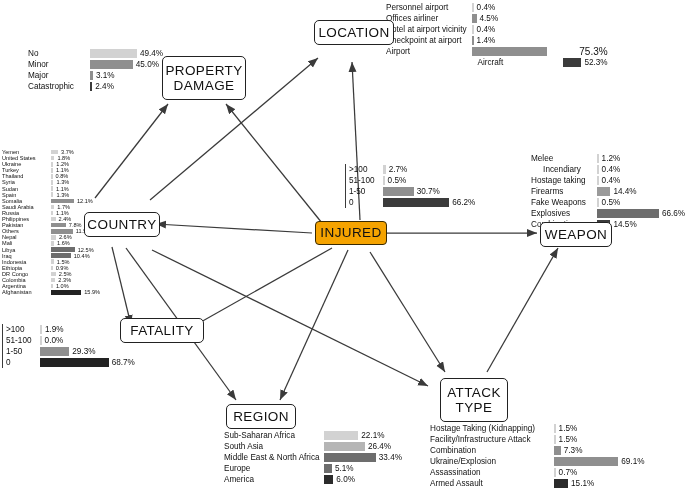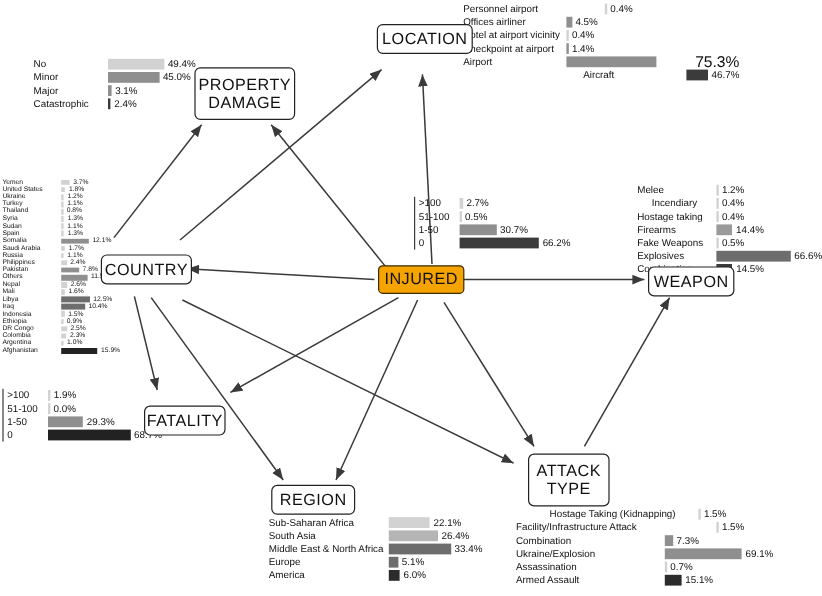--- a/index.html
+++ b/index.html
@@ -100,21 +100,21 @@
   </div>
 
   <div class="node center" style="left:315px;top:221px;width:72px;height:24px;">
     <span>INJURED</span>
   </div>
 
   <div class="node" style="left:540px;top:222px;width:72px;height:25px;">
     <span>WEAPON</span>
   </div>
 
-  <div class="node" style="left:120px;top:338px;width:68px;height:25px;">
+  <div class="node" style="left:120px;top:318px;width:84px;height:25px;">
     <span>FATALITY</span>
   </div>
 
   <div class="node" style="left:226px;top:404px;width:70px;height:25px;">
     <span>REGION</span>
   </div>
 
   <div class="node" style="left:440px;top:378px;width:68px;height:44px;">
     <span>ATTACK<br>TYPE</span>
   </div>
@@ -147,21 +147,21 @@
           <div class="track">
             <span class="bar" style="width: 2.28px; height: 9px; background: rgb(59, 59, 59);"></span>
             <span class="val" style="line-height: 11px; font-size: 8.2px;">2.4%</span>
           </div>
         </div>
       </div>
     </div>
 
   <div class="chart" style="left:386px;top:2px;">
       <div class="rows">
-        <div class="row" style="height: 11px; gap: 32px;">
+        <div class="row" style="height: 11px;">
           <div class="lab left" style="width: 82px; line-height: 11px; font-size: 8.2px;">Personnel airport</div>
           <div class="track">
             <span class="bar" style="width: 1.6px; height: 9px; background: rgb(210, 210, 210);"></span>
             <span class="val" style="line-height: 11px; font-size: 8.2px;">0.4%</span>
           </div>
         </div>
         <div class="row" style="height: 11px;">
           <div class="lab left" style="width: 82px; line-height: 11px; font-size: 8.2px;">Offices airliner</div>
           <div class="track">
             <span class="bar" style="width: 4.5px; height: 9px; background: rgb(143, 143, 143);"></span>
@@ -179,28 +179,28 @@
           <div class="lab left" style="width: 82px; line-height: 11px; font-size: 8.2px;">Checkpoint at airport</div>
           <div class="track">
             <span class="bar" style="width: 1.6px; height: 9px; background: rgb(143, 143, 143);"></span>
             <span class="val" style="line-height: 11px; font-size: 8.2px;">1.4%</span>
           </div>
         </div>
         <div class="row" style="height: 11px;">
           <div class="lab left" style="width: 82px; line-height: 11px; font-size: 8.2px;">Airport</div>
           <div class="track">
             <span class="bar" style="width: 75.3px; height: 9px; background: rgb(143, 143, 143);"></span>
-            <span class="val" style="line-height: 11px; font-size: 13px; padding-left: 32px;">75.3%</span>
+            <span class="val" style="line-height: 11px; font-size: 10px; padding-left: 32px;">75.3%</span>
           </div>
         </div>
         <div class="row" style="height: 11px; justify-content: flex-end;">
           <div class="lab left" style="width: 82px; line-height: 11px; font-size: 8.2px;">Aircraft</div>
           <div class="track">
             <span class="bar" style="width: 18px; height: 9px; background: rgb(59, 59, 59);"></span>
-            <span class="val" style="line-height: 11px; font-size: 8.2px;">46.7%</span>
+            <span class="val" style="line-height: 11px; font-size: 8.2px;">52.3%</span>
           </div>
         </div>
       </div>
     </div>
 
   <div class="chart" style="left:2px;top:149px;">
       <div class="rows">
         <div class="row" style="height: 6.1px;">
           <div class="lab left" style="width: 45px; line-height: 6.1px; font-size: 5.6px;">Yemen</div>
           <div class="track">
@@ -528,27 +528,27 @@
             <span class="bar" style="width: 9.3px; height: 9px; background: rgb(43, 43, 43);"></span>
             <span class="val" style="line-height: 11px; font-size: 8.2px;">6.0%</span>
           </div>
         </div>
       </div>
     </div>
 
   <div class="chart" style="left:430px;top:423px;">
       <div class="rows">
         <div class="row" style="height: 11px;">
-          <div class="lab left" style="width: 120px; line-height: 11px; font-size: 8.2px; margin-left: 28px;">Hostage Taking (Kidnapping)</div>
+          <div class="lab left" style="width: 120px; line-height: 11px; font-size: 8.2px;">Hostage Taking (Kidnapping)</div>
           <div class="track">
             <span class="bar" style="width: 1.6px; height: 9px; background: rgb(210, 210, 210);"></span>
             <span class="val" style="line-height: 11px; font-size: 8.2px;">1.5%</span>
           </div>
         </div>
-        <div class="row" style="height: 11px; gap: 43px;">
+        <div class="row" style="height: 11px;">
           <div class="lab left" style="width: 120px; line-height: 11px; font-size: 8.2px;">Facility/Infrastructure Attack</div>
           <div class="track">
             <span class="bar" style="width: 1.6px; height: 9px; background: rgb(210, 210, 210);"></span>
             <span class="val" style="line-height: 11px; font-size: 8.2px;">1.5%</span>
           </div>
         </div>
         <div class="row" style="height: 11px;">
           <div class="lab left" style="width: 120px; line-height: 11px; font-size: 8.2px;">Combination</div>
           <div class="track">
             <span class="bar" style="width: 6.789px; height: 9px; background: rgb(143, 143, 143);"></span>

